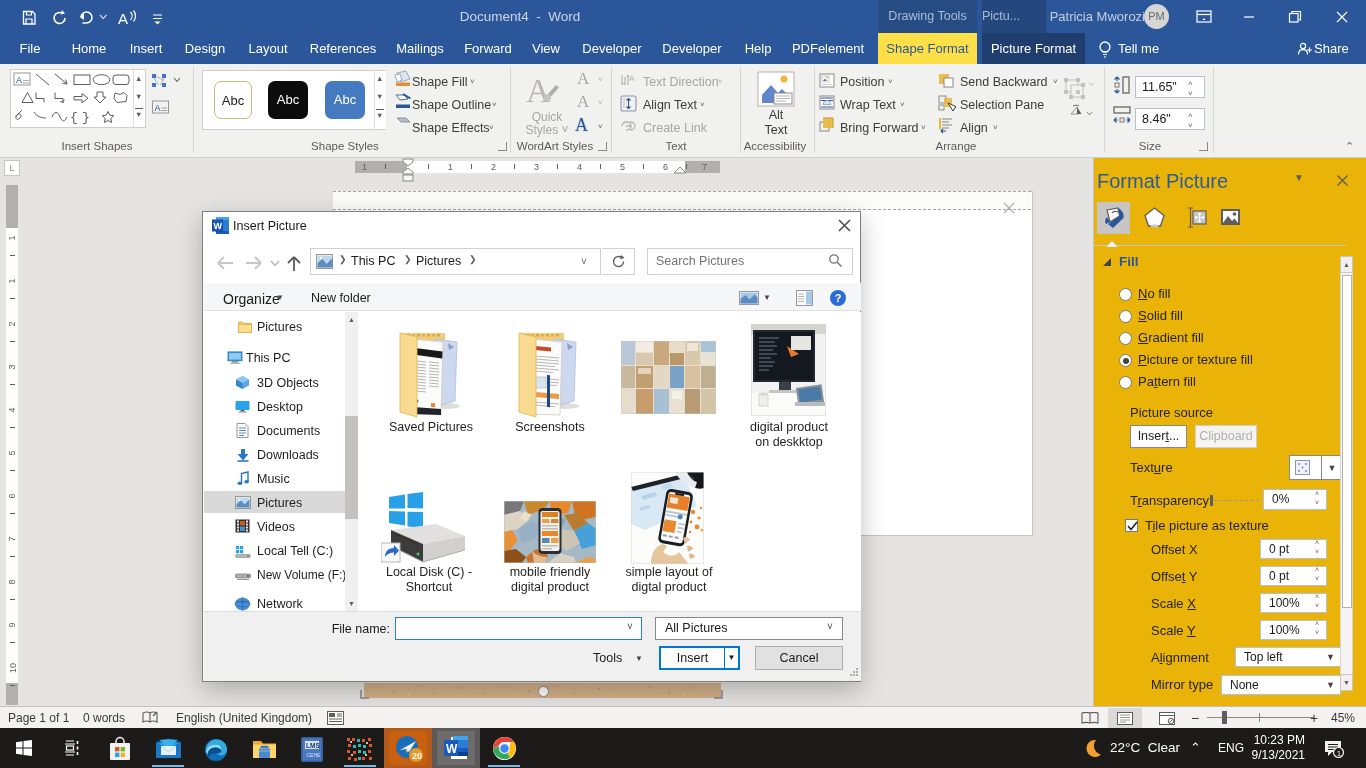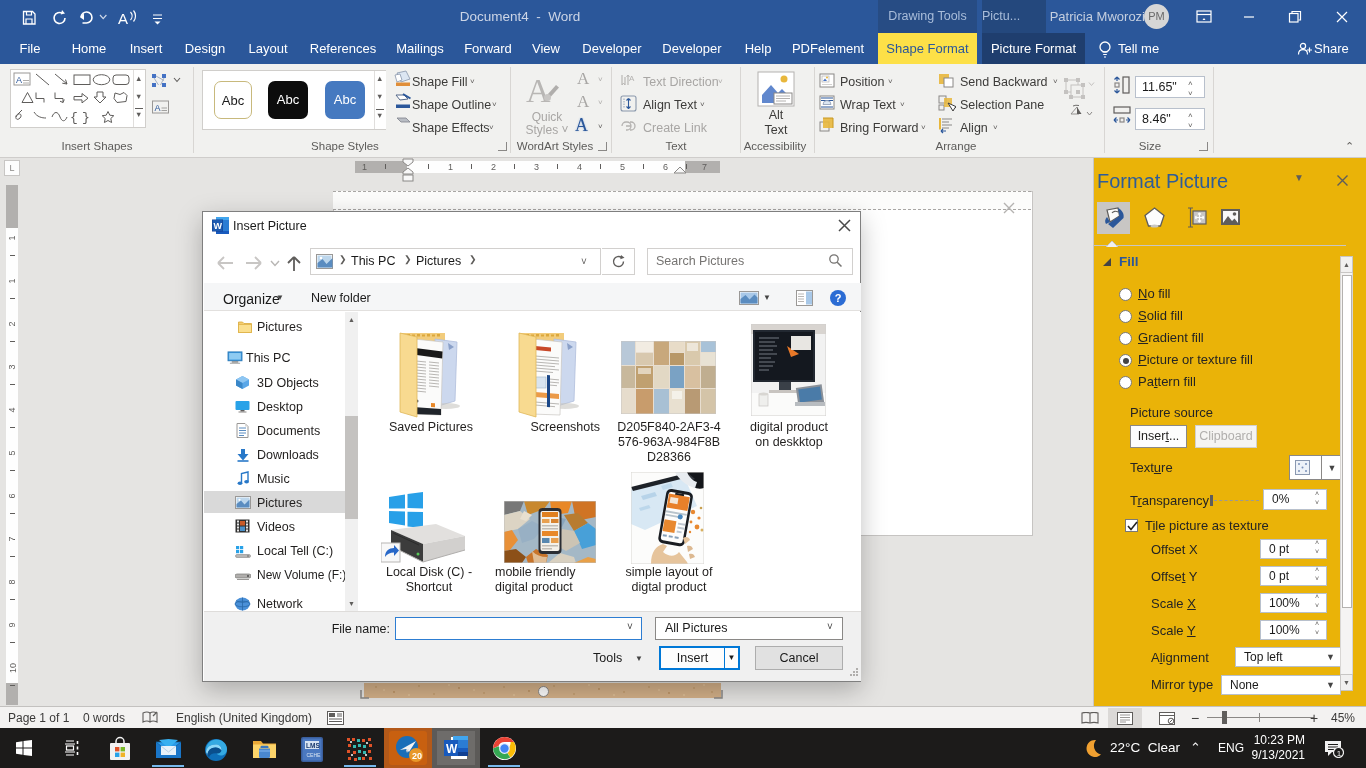--- a/index.html
+++ b/index.html
@@ -780,21 +780,21 @@
           </g>
           <rect x="18" y="48" width="11" height="11" fill="#d8e4f0" stroke="#a0b4c8" stroke-width=".6"></rect>
           <path d="M32 50 l10 .9 M32 53 l10 .9 M32 56 l8 .7" stroke="#b0aeaa" stroke-width=".9"></path>
           <path d="M18 63 l24 2 v5 l-24-2z" fill="#e88828" opacity=".85"></path>
           <path d="M18 73 l24 2 M18 76 l20 1.7" stroke="#b0aeaa" stroke-width=".9"></path>
           <path d="M30 46 l3 .3 v32 l-3-.3z" fill="#1c4888"></path>
         </g>
         <path d="M2 4 L19 8 19 88 2 83z" fill="#f8da90"></path>
         <path d="M2 4 L19 8 19 88 2 83z" fill="none" stroke="#e0b858" stroke-width=".8"></path>
       </svg>
-      <div class="abs" style="left:142px;top:108px;width:100px;text-align:right">Screenshots</div>
+      <div class="abs" style="left:142px;top:108px;width:100px;text-align:center">Screenshots</div>
 
       <svg class="abs" style="left:263px;top:29px" width="95" height="73" viewBox="0 0 95 73">
         <rect width="95" height="73" fill="#e8ded0"></rect>
         <g>
           <rect x="0" y="0" width="14" height="24" fill="#b8c8d8"></rect>
           <rect x="15" y="0" width="17" height="11" fill="#f2ece2"></rect>
           <rect x="15" y="12" width="17" height="12" fill="#d8c8ae"></rect>
           <rect x="33" y="0" width="15" height="24" fill="#c8a87c"></rect>
           <rect x="49" y="0" width="14" height="11" fill="#e8dcc8"></rect>
           <rect x="49" y="12" width="14" height="12" fill="#b89868"></rect>
@@ -814,21 +814,20 @@
           <rect x="64" y="48" width="15" height="25" fill="#b89a74"></rect>
           <rect x="80" y="48" width="15" height="25" fill="#d4c4a8"></rect>
         </g>
         <g fill="#fff" opacity=".55">
           <rect x="17" y="27" width="13" height="6"></rect>
           <rect x="51" y="50" width="10" height="8"></rect>
           <rect x="66" y="2" width="11" height="8"></rect>
         </g>
         <rect width="95" height="73" fill="none" stroke="#c8c6c4" stroke-width="1"></rect>
       </svg>
-      <div class="abs" style="left:256px;top:108px;width:110px;text-align:center;line-height:15px">D205F840-2AF3-4<br>576-963A-984F8B<br>D28366</div>
 
       <svg class="abs" style="left:393px;top:12px" width="75" height="92" viewBox="0 0 75 92">
         <rect width="75" height="92" fill="#f2f2f2"></rect>
         <rect x="0" y="0" width="75" height="10" fill="#d8d4d0"></rect>
         <rect x="2" y="6" width="62" height="52" fill="#222831"></rect>
         <rect x="4" y="8" width="58" height="48" fill="#14181f"></rect>
         <g stroke="#8a929c" stroke-width=".8">
           <path d="M8 14 h20 M8 18 h16 M8 22 h18 M8 26 h14 M8 30 h18 M8 34 h12 M8 38 h16 M8 42 h14 M8 46 h10"></path>
         </g>
         <path d="M36 22 l12 8 -8 3z" fill="#e87828"></path>
@@ -896,21 +895,21 @@
             <path d="M38 24 h16 v1.5 h-16z M38 27 h16 v1.5 h-16z" fill="#c0bcb4"></path>
             <rect x="38" y="30" width="16" height="5" fill="#e88828"></rect>
             <rect x="38" y="37" width="7.5" height="5" fill="#5888b0"></rect>
             <rect x="47" y="37" width="7.5" height="5" fill="#e8a050"></rect>
             <path d="M38 44 h16 v1.5 h-16z M38 47 h10 v1.5 h-10z" fill="#c0bcb4"></path>
           </g>
         </g>
         <path d="M28 50 c4 4 9 6 15 6 l-1 6 h-12z" fill="#e0bc94"></path>
         <rect width="92" height="62" fill="none" stroke="#c0beba" stroke-width="1"></rect>
       </svg>
-      <div class="abs" style="left:137px;top:253px;width:110px;line-height:15px">mobile friendly<br>digital product</div>
+      <div class="abs" style="left:137px;top:253px;width:110px;text-align:center;line-height:15px">mobile friendly<br>digital product</div>
 
       <svg class="abs" style="left:273px;top:160px" width="73" height="92" viewBox="0 0 73 92">
         <rect width="73" height="92" fill="#fcfcfb"></rect>
         <path d="M0 16 L52 2 66 34 14 58 0 52z" fill="#d8e8f4"></path>
         <path d="M0 15 L52 2 54 6 2 19z" fill="#1e2228"></path>
         <g fill="#aacbe4">
           <path d="M10 24 l14-4 2 4 -14 4z" opacity=".7"></path>
           <path d="M8 36 l10-3 1.5 3 -10 3z" opacity=".6"></path>
           <path d="M30 14 l10-3 2 4 -10 3z" opacity=".5"></path>
         </g>

